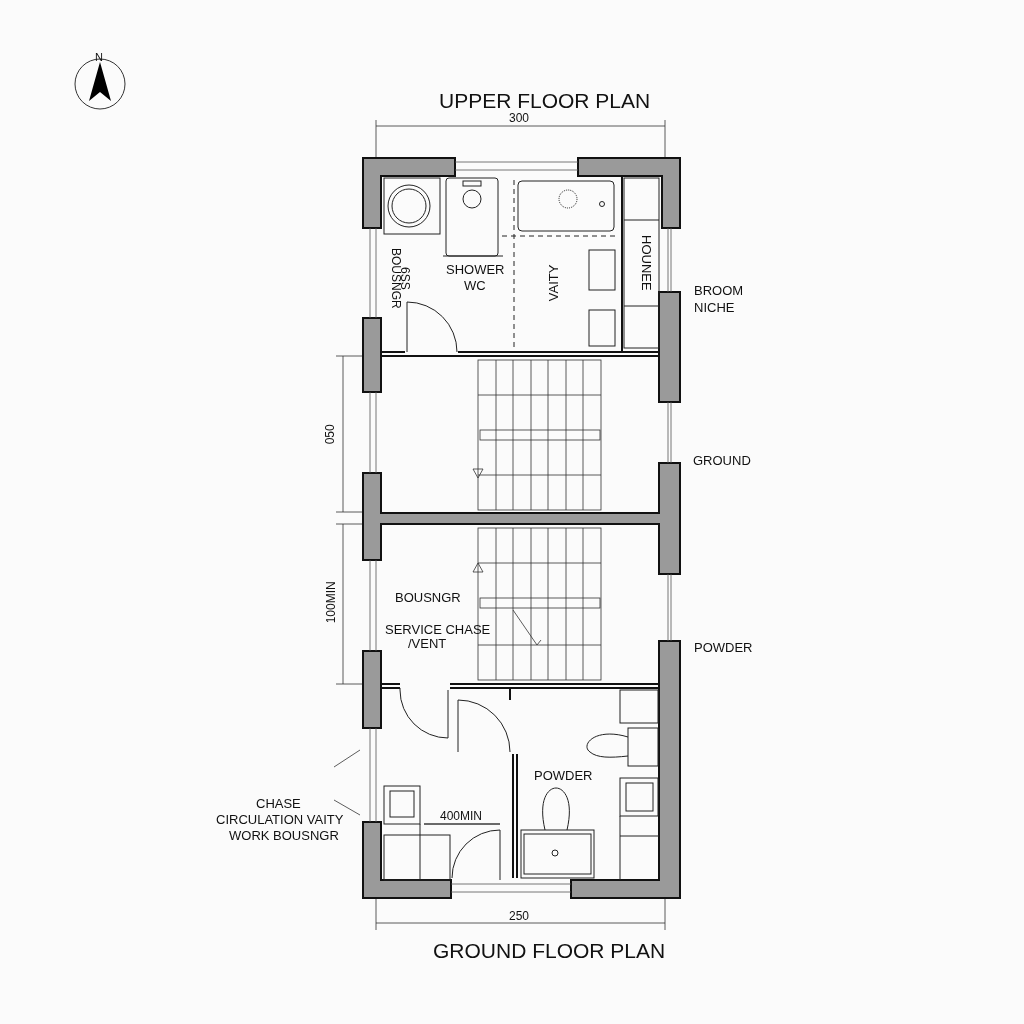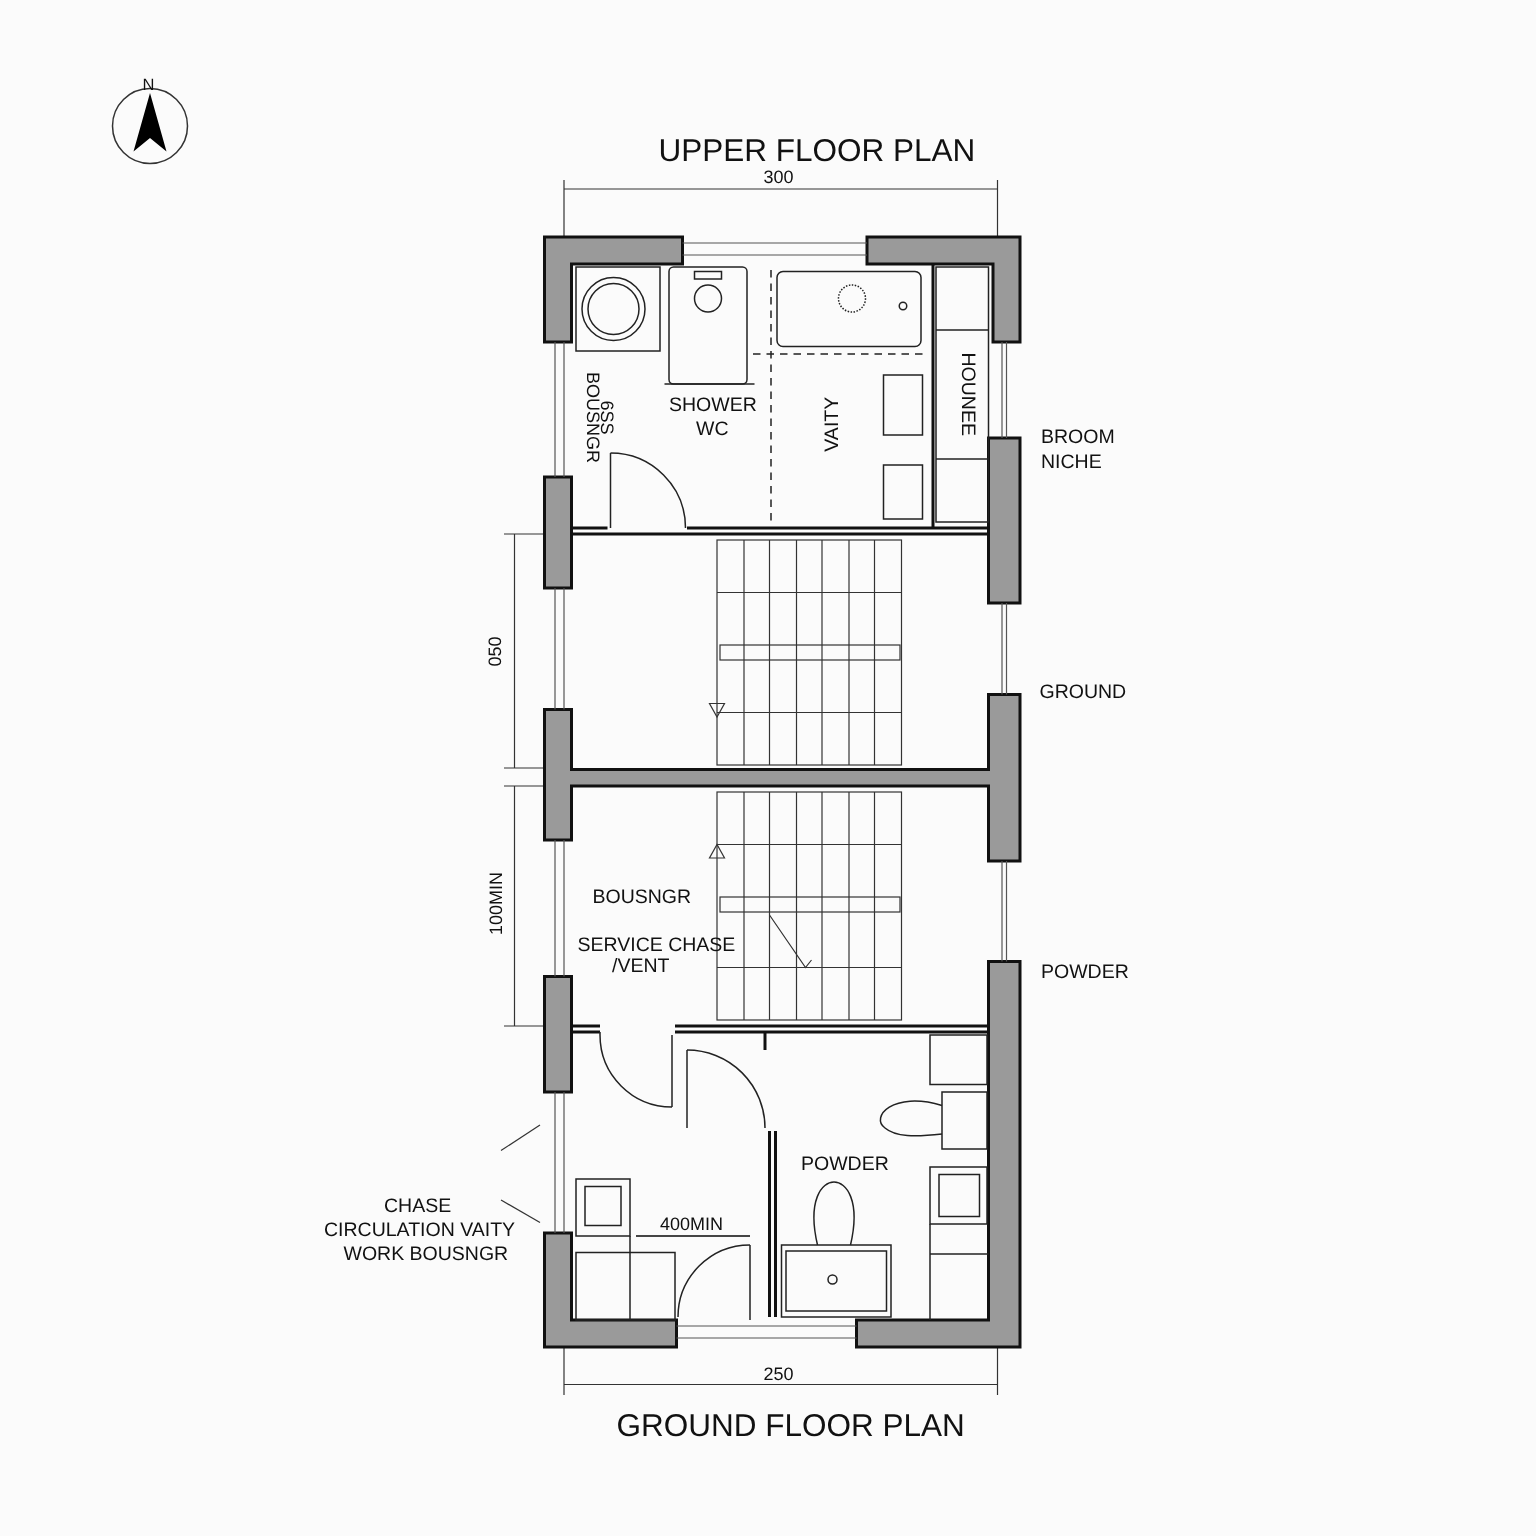--- a/index.html
+++ b/index.html
@@ -175,21 +175,21 @@
   </g>
 
   <g stroke="#333" stroke-width="0.8">
     <line x1="334" y1="767" x2="360" y2="750"></line>
     <line x1="334" y1="800" x2="360" y2="815"></line>
     <line x1="424" y1="824" x2="500" y2="824"></line>
   </g>
 </svg>
 
 <div class="lbl title" style="left:439px;top:90px;">UPPER FLOOR PLAN</div>
-<div class="lbl title" style="left:411px;top:940px;">GROUND FLOOR PLAN</div>
+<div class="lbl title" style="left:433px;top:940px;">GROUND FLOOR PLAN</div>
 
 <div class="lbl dim" style="left:95px;top:52px;font-size:11px;">N</div>
 
 <div class="lbl dim" style="left:509px;top:112px;">300</div>
 <div class="lbl dim" style="left:509px;top:910px;">250</div>
 <div class="lbl dim rot" style="left:320px;top:428px;transform:rotate(-90deg);">050</div>
 <div class="lbl dim rot" style="left:310px;top:596px;transform:rotate(-90deg);">100MIN</div>
 <div class="lbl dim" style="left:440px;top:810px;">400MIN</div>
 
 <div class="lbl room rot" style="left:365px;top:272px;transform:rotate(90deg);font-size:12px;">BOUSNGR</div>

